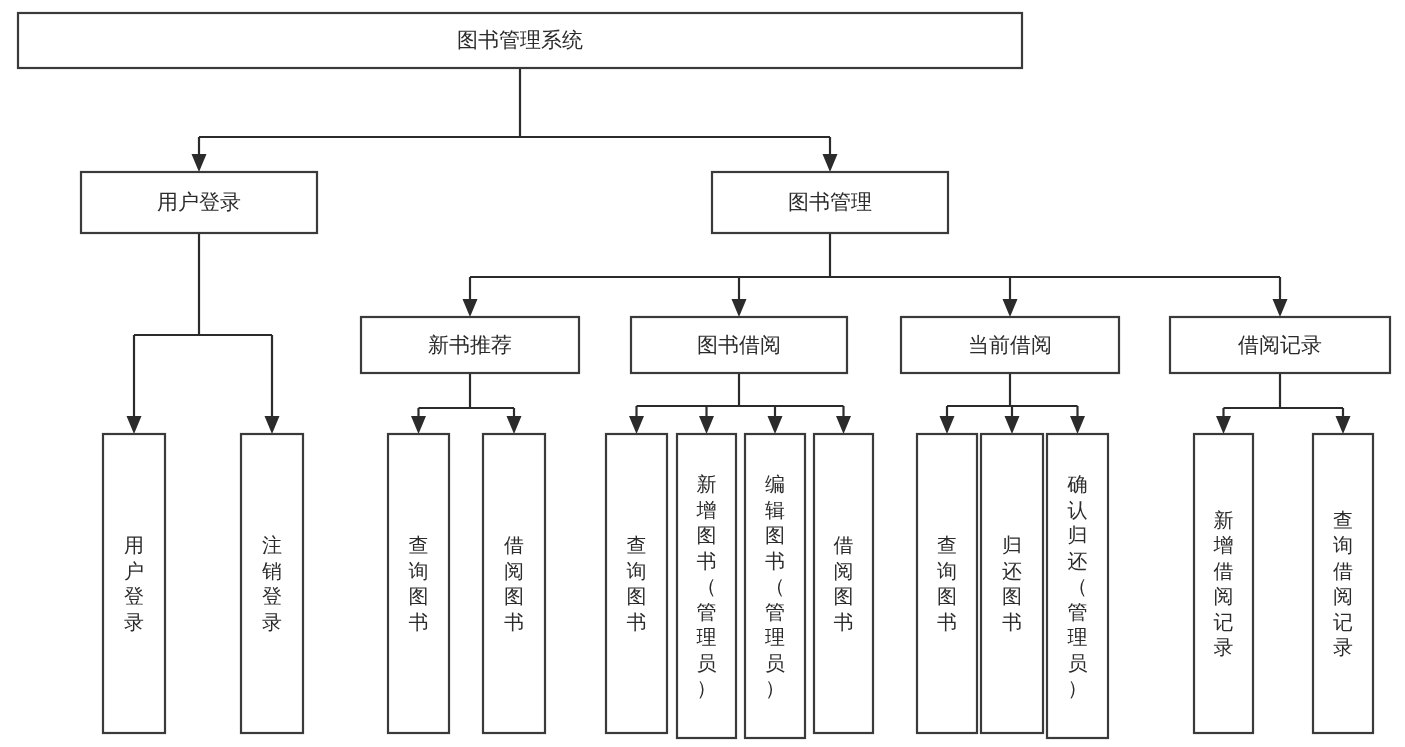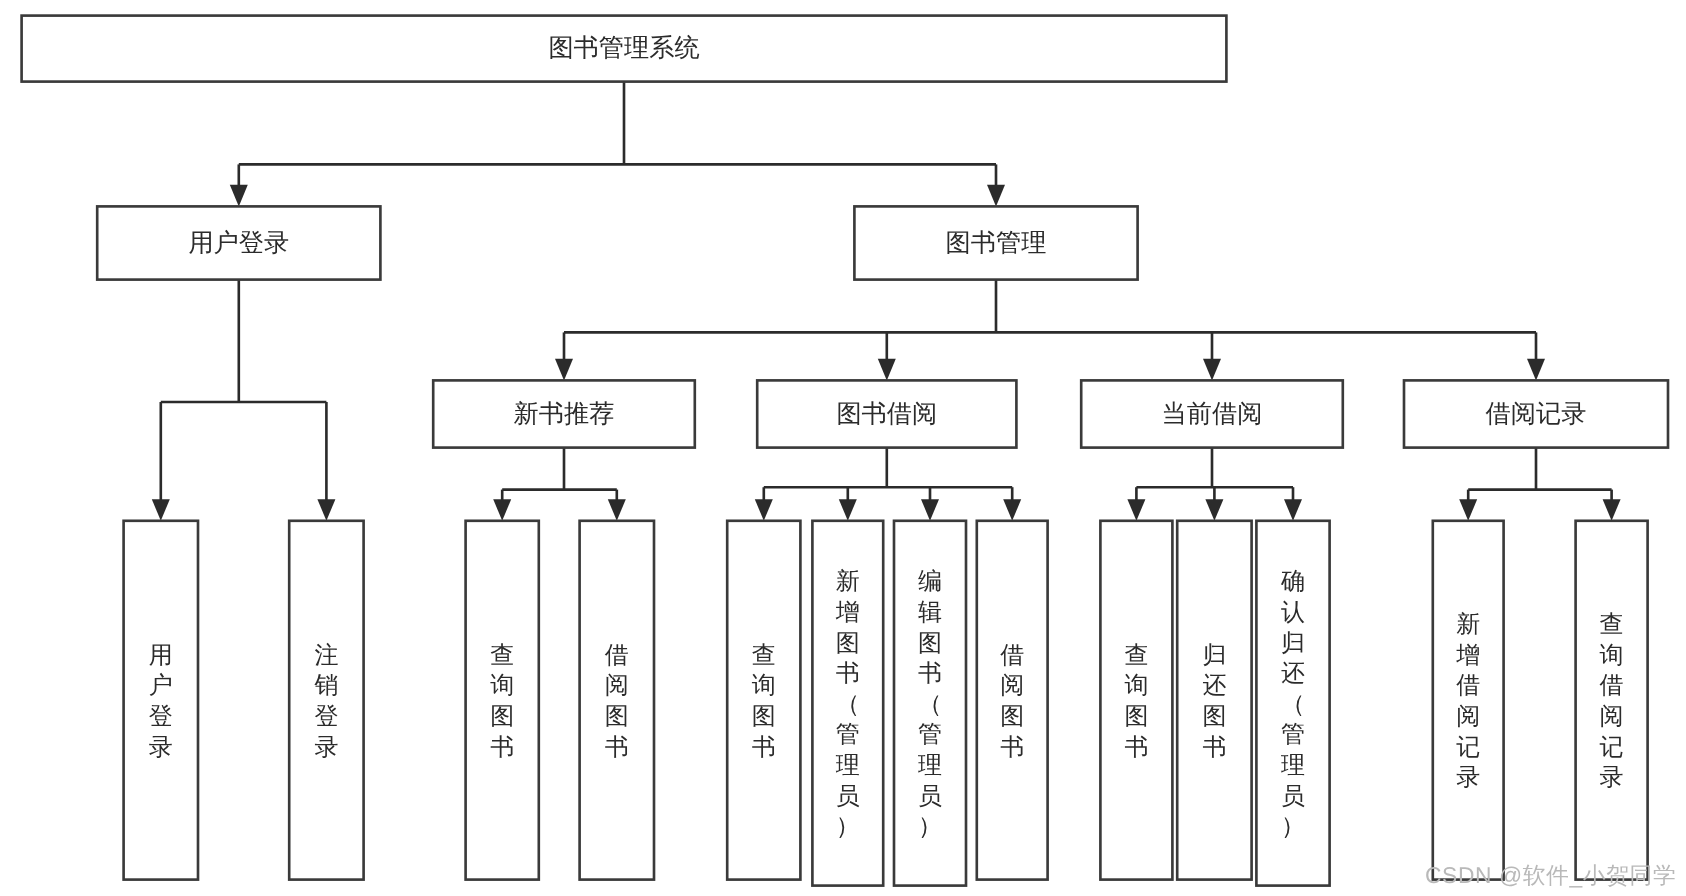--- a/index.html
+++ b/index.html
@@ -214,14 +214,13 @@
           <rect x="1194" y="434" width="59" height="299" class="node-rect"></rect>
           <text x="1223.5" y="526.89" class="leaf-label"><tspan x="1223.5" dy="0">新</tspan><tspan x="1223.5" dy="25.5">增</tspan><tspan x="1223.5" dy="25.5">借</tspan><tspan x="1223.5" dy="25.5">阅</tspan><tspan x="1223.5" dy="25.5">记</tspan><tspan x="1223.5" dy="25.5">录</tspan></text>
         </g>
         <g>
           <rect x="1313" y="434" width="60" height="299" class="node-rect"></rect>
           <text x="1343" y="526.89" class="leaf-label"><tspan x="1343" dy="0">查</tspan><tspan x="1343" dy="25.5">询</tspan><tspan x="1343" dy="25.5">借</tspan><tspan x="1343" dy="25.5">阅</tspan><tspan x="1343" dy="25.5">记</tspan><tspan x="1343" dy="25.5">录</tspan></text>
         </g>
       </g>
   </svg>
 
-  <div class="watermark">CSDN @软件_小贺同学</div>
 </div>
 
 </body></html>

